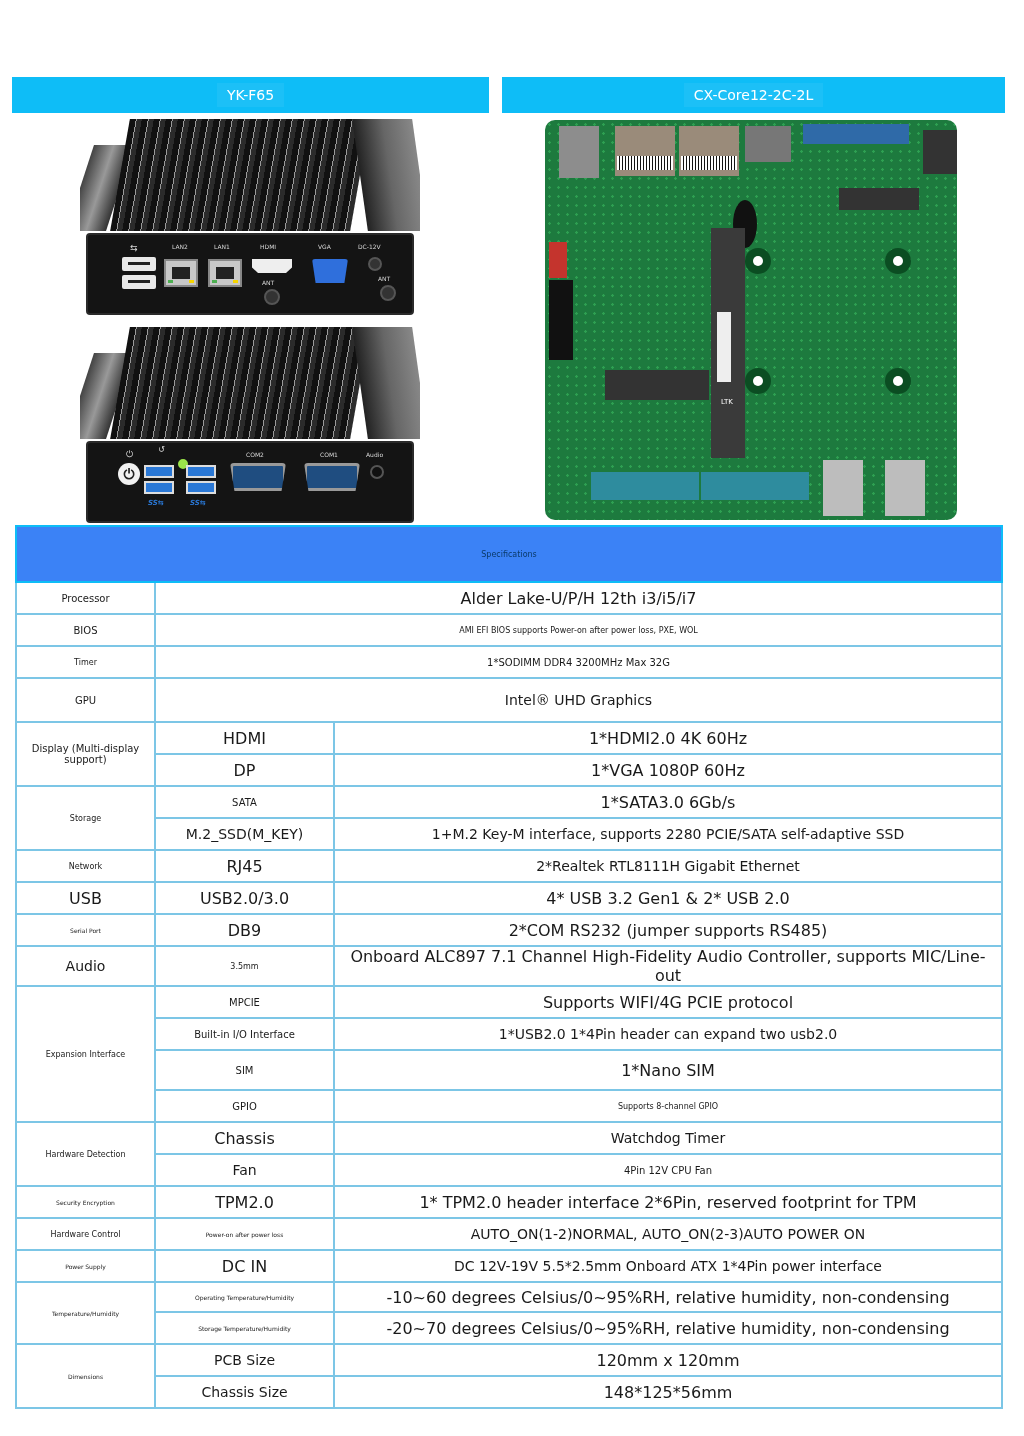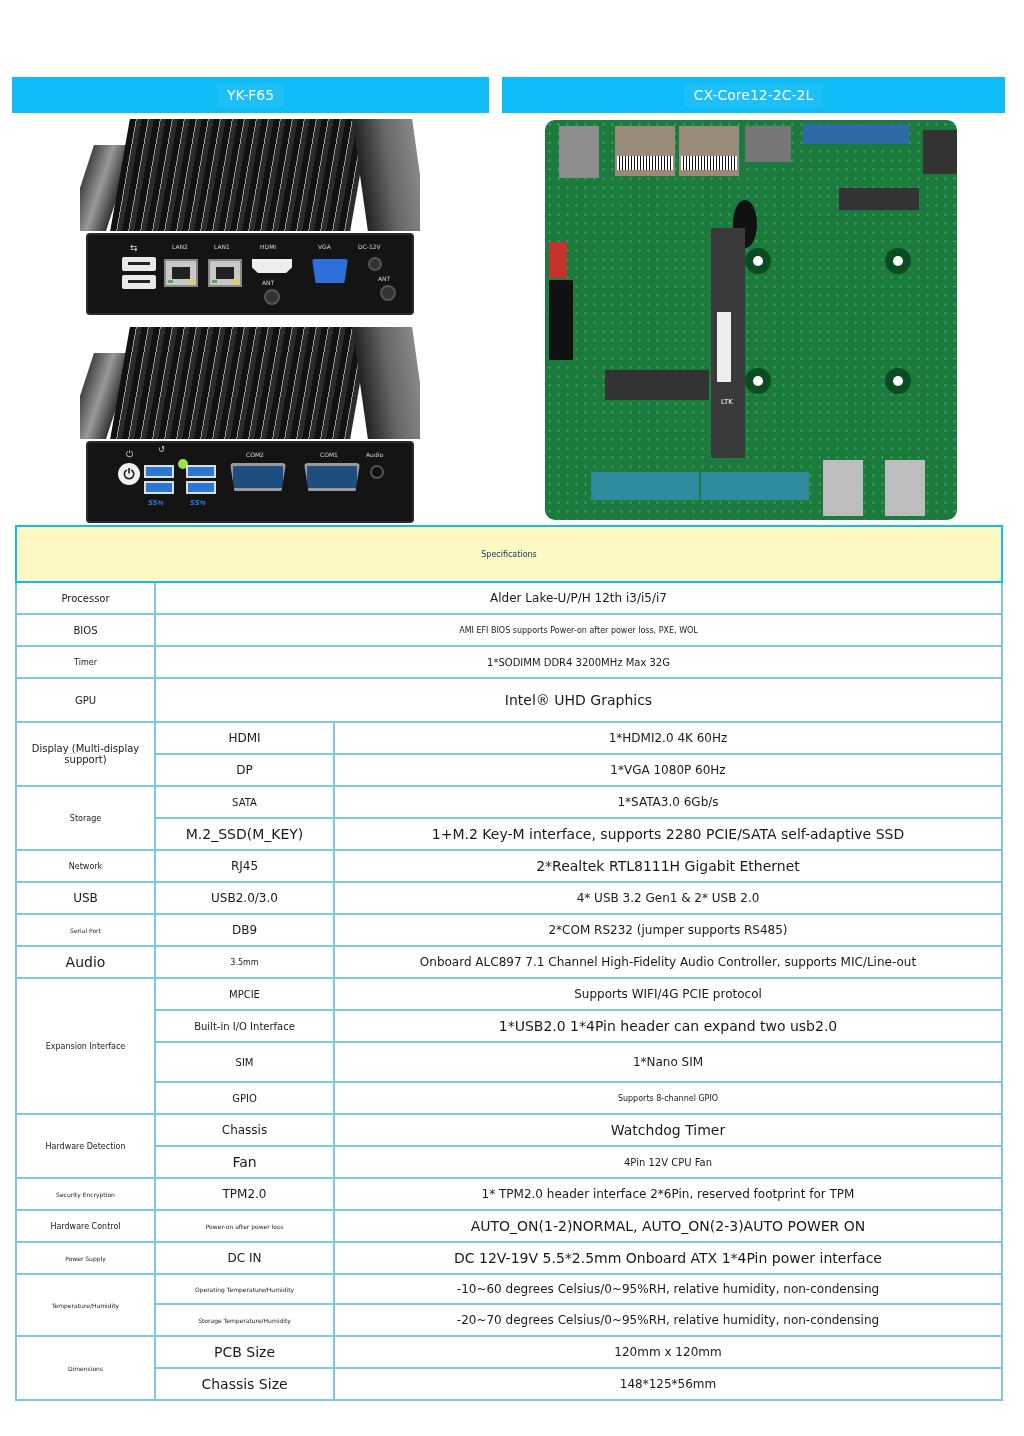--- a/index.html
+++ b/index.html
@@ -36,24 +36,24 @@
   
   #mb{position:absolute;left:545px;top:120px;width:412px;height:400px;background:#1d7a3e;border-radius:10px;overflow:hidden;
       background-image:radial-gradient(#2ea052 1px,transparent 1.5px);background-size:9px 9px;}
   .blk{position:absolute;}
   .hole{position:absolute;width:26px;height:26px;border-radius:50%;background:#0b4d22;}
   .hole::after{content:"";position:absolute;left:8px;top:8px;width:10px;height:10px;border-radius:50%;background:#fff;}
 
   
   #spec{position:absolute;left:15px;top:525px;width:988px;border-collapse:collapse;table-layout:fixed;}
   #spec td,#spec th{border:2px solid #7cc6e6;text-align:center;vertical-align:middle;padding:0 4px;color:#1a1a1a;}
-  #spec thead th{background:#fef9c3;height:54px;font-weight:normal;font-size:8px;color:#0a3a6a;border-color:#0ebdf7;}
+  #spec thead th{background:#3b82f6;height:54px;font-weight:normal;font-size:8px;color:#0a3a6a;border-color:#0ebdf7;}
   #spec tbody td{height:28px;}
   .c1{width:139px;} .c2{width:179px;}
-  .fs-xs{font-size:6px;} .fs-s{font-size:8px;} .fs-m{font-size:10px;} .fs-l{font-size:12px;} .fs-xl{font-size:14px;}
+  .fs-xs{font-size:6px;} .fs-s{font-size:8px;} .fs-m{font-size:10px;} .fs-l{font-size:16px;} .fs-xl{font-size:14px;}
 </style>
 </head>
 <body>
 
 <div id="banner-left" class="banner">
   <span>YK-F65</span>
 </div>
 <div id="banner-right" class="banner">
   <span>CX-Core12-2C-2L</span>
 </div>

